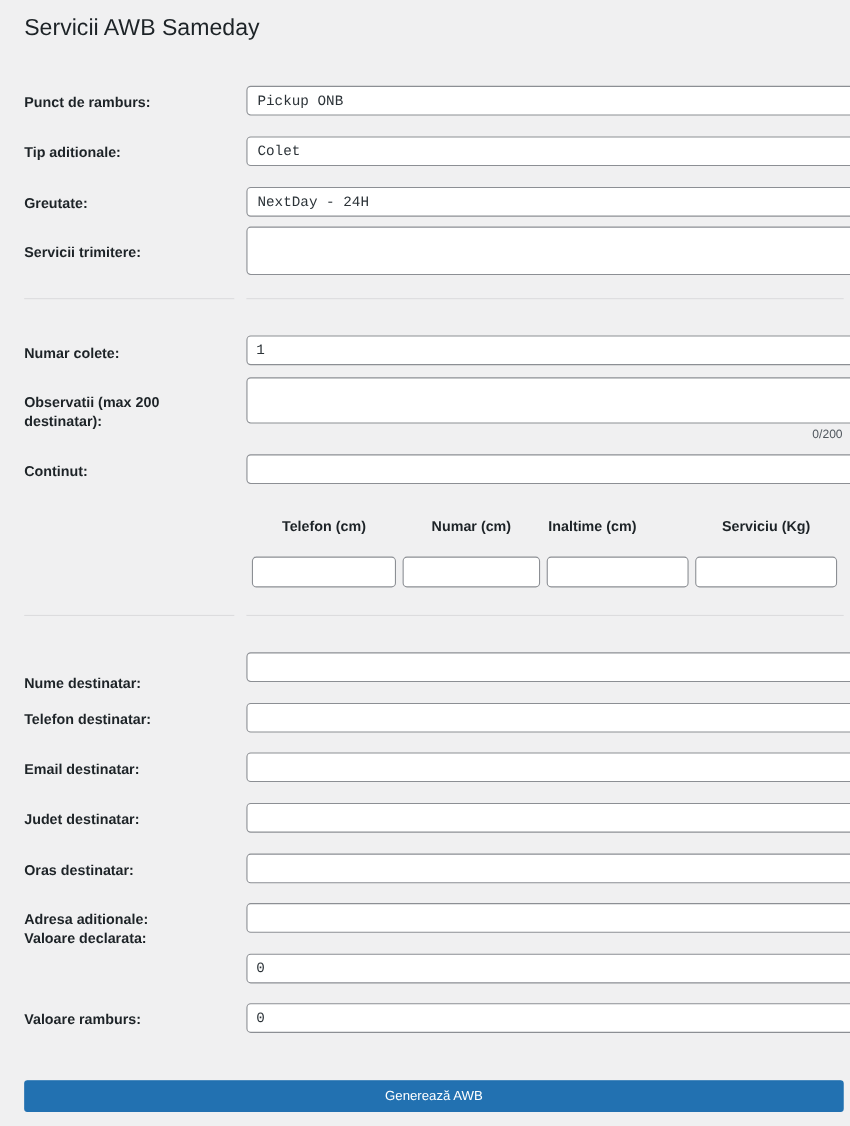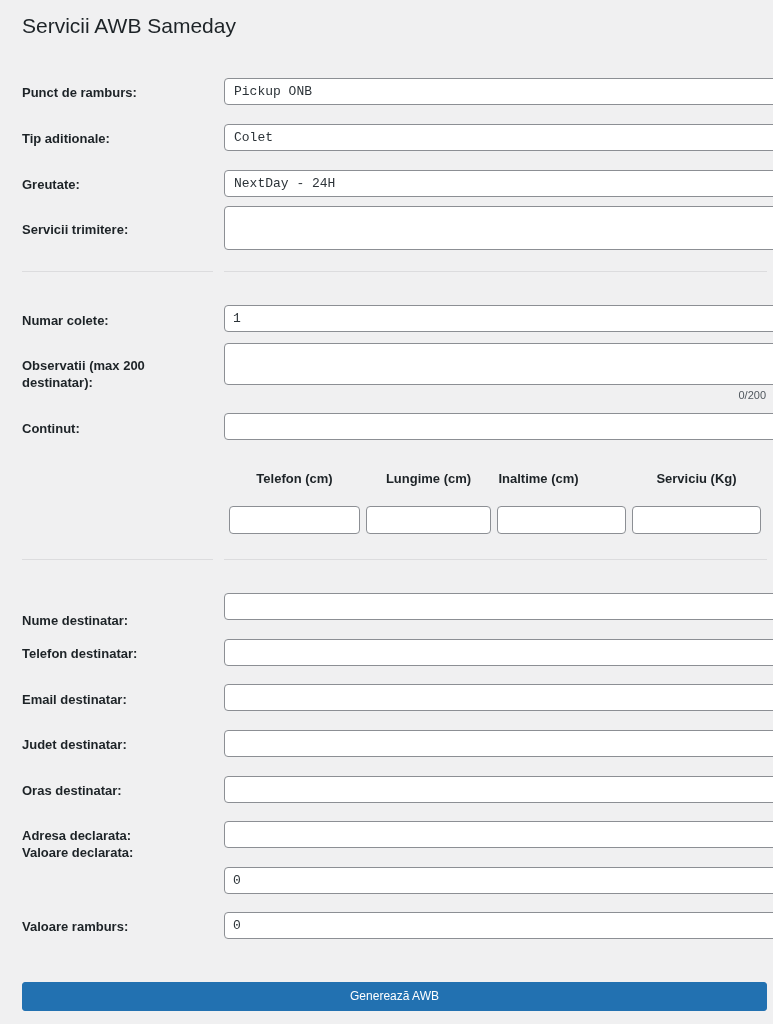--- a/index.html
+++ b/index.html
@@ -99,21 +99,21 @@
 <div class="field" style="top:343px; height:42px">
   <span></span>
   <span class="textarea-resize"></span>
 </div>
 <div class="counter">0/200</div>
 
 <div class="label" style="top:420px">Continut:</div>
 <div class="field" style="top:413px"></div>
 
 <div class="dim-label" style="left:229px; width:131px">Telefon (cm)</div>
-<div class="dim-label" style="left:366px; width:125px">Lungime (cm)</div>
+<div class="dim-label" style="left:366px; width:125px">Numar (cm)</div>
 <div class="dim-label" style="left:474px; width:129px">Inaltime (cm)</div>
 <div class="dim-label" style="left:632px; width:129px">Serviciu (Kg)</div>
 
 <div class="dim-input" style="left:229px; width:131px"></div>
 <div class="dim-input" style="left:366px; width:125px"></div>
 <div class="dim-input" style="left:497px; width:129px"></div>
 <div class="dim-input" style="left:632px; width:129px"></div>
 
 <div class="divider" style="top:559px; left:22px; width:191px"></div>
 <div class="divider" style="top:559px; left:224px; width:543px"></div>
@@ -126,21 +126,21 @@
 
 <div class="label" style="top:691px">Email destinatar:</div>
 <div class="field" style="top:684px"></div>
 
 <div class="label" style="top:736px">Judet destinatar:</div>
 <div class="field" style="top:730px"></div>
 
 <div class="label" style="top:782px">Oras destinatar:</div>
 <div class="field" style="top:776px"></div>
 
-<div class="label" style="top:827px">Adresa declarata:</div>
+<div class="label" style="top:827px">Adresa aditionale:</div>
 <div class="field" style="top:821px"></div>
 
 <div class="label" style="top:844px">Valoare declarata:</div>
 <div class="field" style="top:867px">0</div>
 
 <div class="label" style="top:918px">Valoare ramburs:</div>
 <div class="field" style="top:912px">0</div>
 
 <div class="submit">Generează AWB</div>
 

